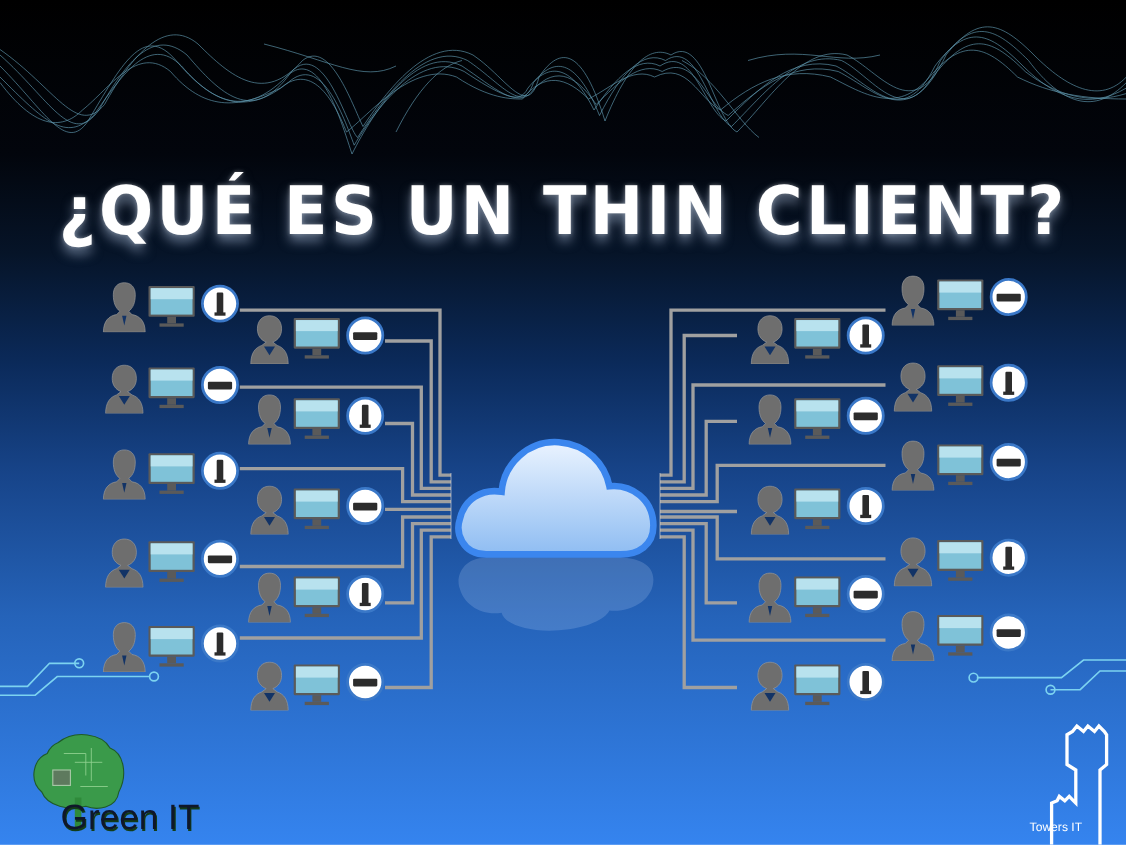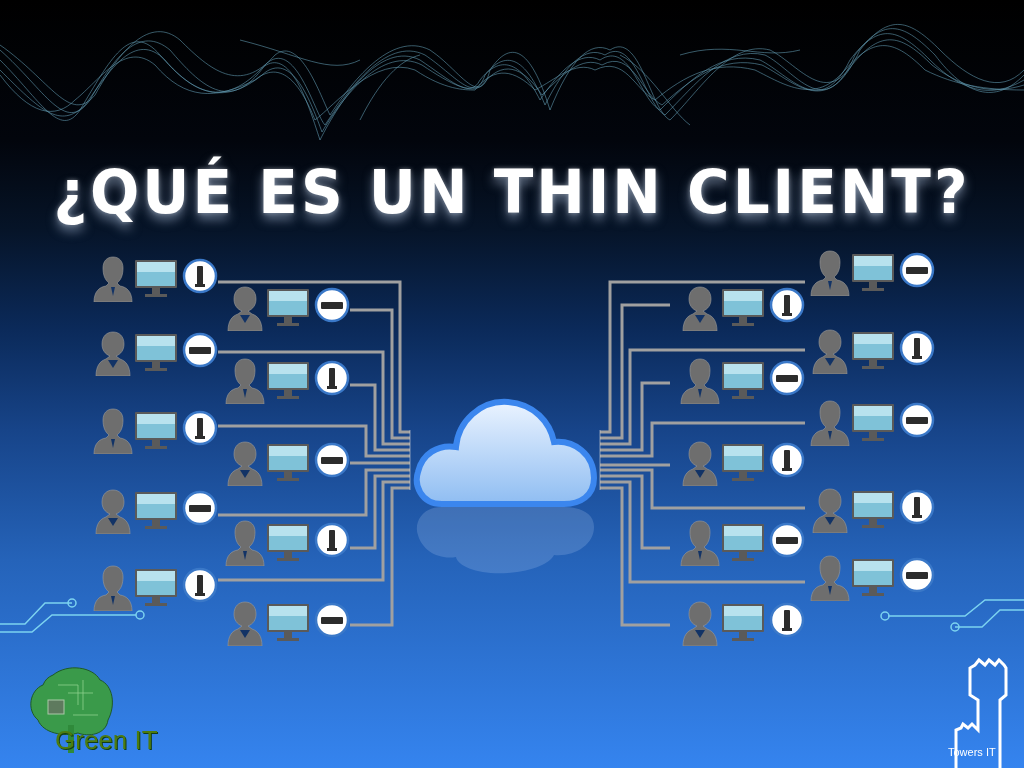--- a/index.html
+++ b/index.html
@@ -11,24 +11,24 @@
   #title { left:0; top:158px; width:1024px; text-align:center; color:#ffffff;
     font-family:"DejaVu Sans", sans-serif; font-weight:bold; font-size:58px; letter-spacing:3px;
     transform: scaleY(1.05); text-shadow: 0 6px 10px rgba(180,200,230,0.55), 0 0 4px rgba(255,255,255,0.4); }
   .node { position:absolute; width:130px; height:46px; }
   .node svg { display:block; }
   #wires { left:0; top:0; width:1024px; height:768px; }
   #cloud { left:412px; top:392px; width:186px; height:120px; }
   #cloud-reflect { left:412px; top:505px; width:186px; height:70px; opacity:0.18; }
   #circuit { left:0; top:0; width:1024px; height:768px; }
   #green-logo { left:18px; top:665px; width:170px; height:95px; }
-  #green-text { left:55px; top:725px; color:#4d7c0f; font-size:26px; font-family:"Liberation Sans", sans-serif;
+  #green-text { left:55px; top:725px; color:#0f172a; font-size:32px; font-family:"Liberation Sans", sans-serif;
     text-shadow: 1px 1px 0 #123d18; }
   #towers-logo { left:920px; top:650px; width:100px; height:118px; }
-  #towers-text { left:936px; top:746px; color:#ffffff; font-size:11px; font-family:"Liberation Sans", sans-serif;margin-left:12px; }
+  #towers-text { left:936px; top:746px; color:#ffffff; font-size:11px; font-family:"Liberation Sans", sans-serif; }
 </style>
 </head>
 <body>
 
 <svg id="waves" class="abs" viewBox="0 0 1024 150">
   <g fill="none" stroke="#7fc9e6" stroke-width="0.6" opacity="0.75">
     <path d="M0,60 C40,100 60,140 80,110 C110,60 130,20 160,55 C190,90 220,110 260,70 C290,40 310,110 320,140 C340,100 380,40 420,60 C450,80 470,100 480,80 C500,55 520,60 540,100 C560,70 580,50 600,60 C630,40 640,100 660,110 C690,80 720,50 760,60 C790,75 820,120 850,60 C880,20 900,30 930,60 C960,90 990,100 1024,80"></path>
     <path d="M0,70 C40,110 60,130 85,105 C110,70 135,30 165,60 C195,95 225,105 262,75 C292,48 312,105 322,132 C342,98 382,45 422,65 C452,85 472,95 482,85 C502,60 522,65 542,95 C562,75 582,55 602,65 C632,48 642,95 662,105 C692,78 722,55 762,65 C792,80 822,115 852,65 C882,28 902,35 932,65 C962,88 992,95 1024,85"></path>
     <path d="M0,50 C45,90 65,135 90,100 C115,55 140,25 170,50 C200,85 230,115 265,65 C295,35 315,115 325,125 C345,95 385,35 425,55 C455,75 475,105 485,75 C505,50 525,55 545,105 C565,65 585,45 605,55 C635,35 645,105 665,115 C695,85 725,45 765,55 C795,70 825,125 855,55 C885,15 905,25 935,55 C965,95 995,105 1024,75"></path>
     <path d="M0,45 C50,80 70,125 95,95 C120,50 150,15 180,40 C210,70 240,95 275,55 C300,35 320,95 330,115 C350,85 390,30 430,50 C460,70 480,110 490,70 C510,40 530,45 550,110 C570,60 590,40 610,50 C640,30 650,110 670,120 C700,90 730,40 770,50 C800,65 830,115 860,50 C890,12 910,20 940,50 C970,80 1000,95 1024,70"></path>

